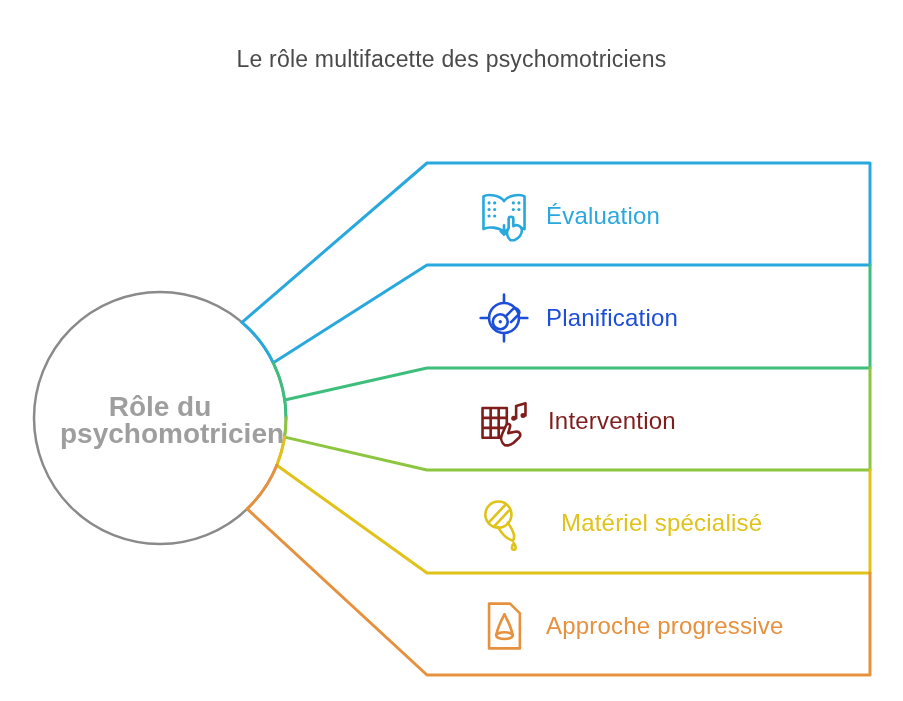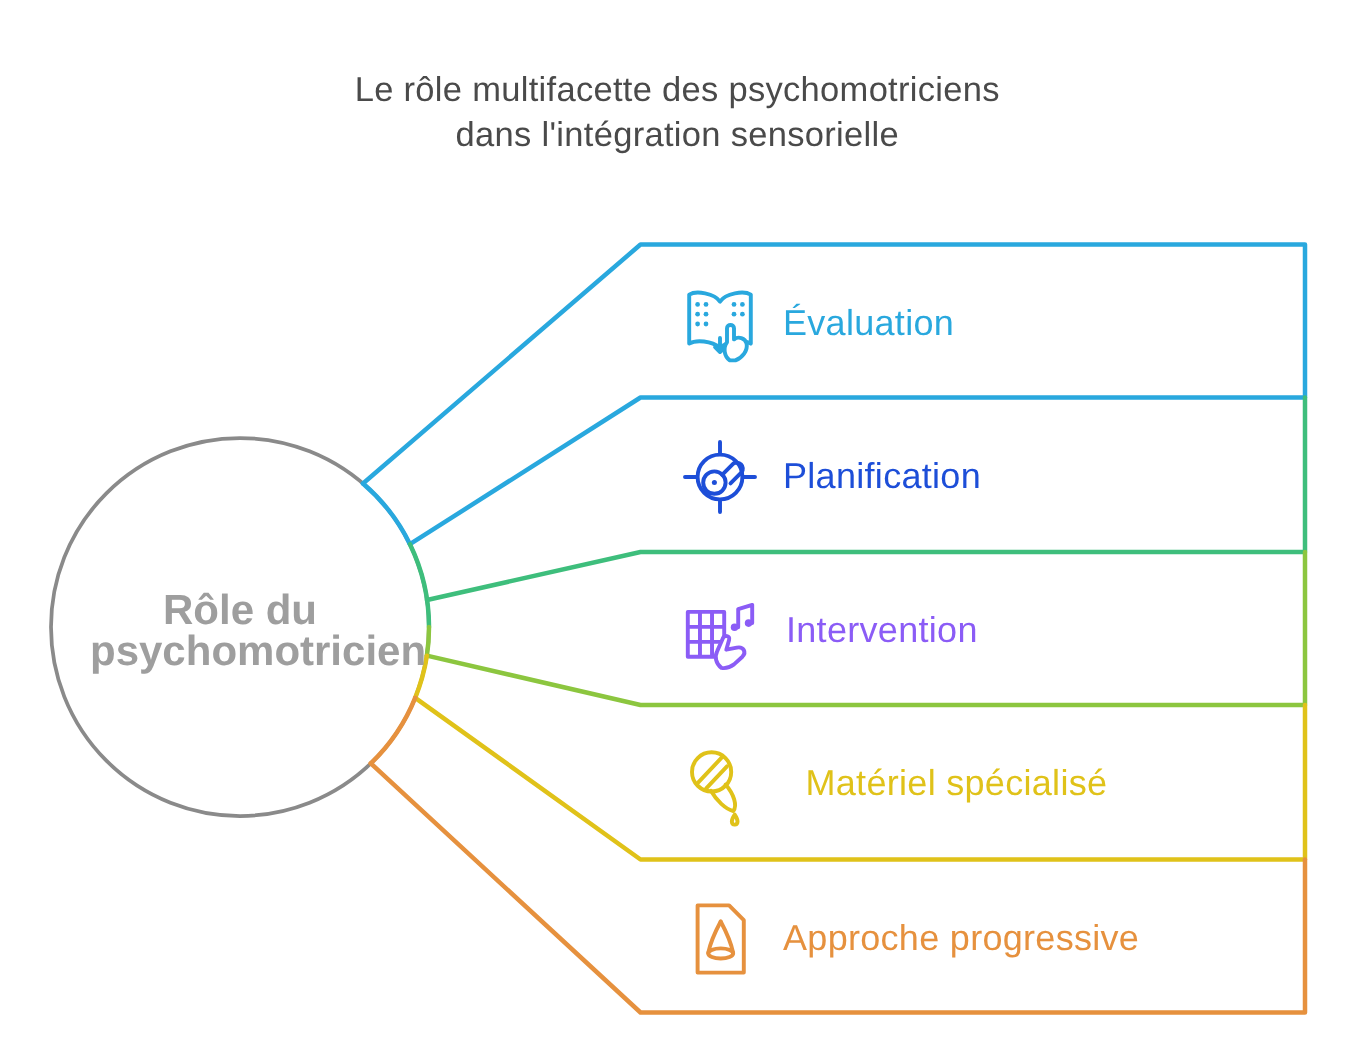--- a/index.html
+++ b/index.html
@@ -13,40 +13,39 @@
     position:absolute;top:44px;left:0;width:903px;
     text-align:center;font-size:23px;line-height:30px;
     letter-spacing:0.2px;
   }
   .connector-svg{position:absolute;top:0;left:0;}
   .center-label{
     position:absolute;left:60px;top:393px;width:200px;
     text-align:center;font-weight:bold;font-size:28px;line-height:27px;
   }
   .branch-row{
-    position:absolute;left:452px;width:420px;height:105px;
+    position:absolute;left:476px;width:420px;height:105px;
     display:flex;align-items:center;gap:14px;
   }
   .branch-row .icon{width:56px;height:56px;flex:0 0 56px;}
   .branch-label{
     font-size:24px;letter-spacing:0.2px;white-space:nowrap;
   }
   svg .ln{fill:none;stroke:currentColor;stroke-width:3;stroke-linecap:round;stroke-linejoin:round;}
   svg .ic{fill:none;stroke:currentColor;stroke-width:2.8;stroke-linecap:round;stroke-linejoin:round;}
   svg .ic-fill{fill:currentColor;stroke:none;}
   svg .ic-white{fill:#ffffff;stroke:currentColor;stroke-width:2.8;stroke-linecap:round;stroke-linejoin:round;}
 </style>
 </head>
 <body style="background: rgb(255, 255, 255);">
 
 <div class="stage">
 
   <div class="title" style="color: rgb(74, 74, 74);">
     <div>Le rôle multifacette des psychomotriciens</div>
-    <div>dans l'intégration sensorielle</div>
   </div>
 
   <svg class="connector-svg" width="903" height="701" viewBox="0 0 903 701">
 
     <circle cx="160" cy="418" r="126" fill="#ffffff" stroke-width="2.5" fill-rule="evenodd" style="stroke: rgb(138, 138, 138);"></circle>
 
     <g style="color: rgb(41, 168, 222);">
       <path class="ln" d="M242 322.3 L427 163 L870 163 L870 265 L427 265 L273.3 362.8"></path>
       <path class="ln" d="M242 322.3 A126 126 0 0 1 273.3 362.8"></path>
     </g>
@@ -97,21 +96,21 @@
     <svg class="icon" viewBox="0 0 60 60">
       <circle class="ic" cx="30" cy="30" r="16"></circle>
       <path class="ic" d="M30 5 V13 M30 47 V55 M5 30 H13 M47 30 H55"></path>
       <circle class="ic" cx="26" cy="34" r="8"></circle>
       <circle class="ic-fill" cx="26" cy="34" r="1.8"></circle>
       <path class="ic" d="M31.5 28.5 L39.5 20.5 A4.3 4.3 0 0 1 45.5 26.5 L37.5 34.5"></path>
     </svg>
     <span class="branch-label">Planification</span>
   </div>
 
-  <div class="branch-row" style="top: 368px; color: #8b5cf6; gap: 16px;">
+  <div class="branch-row" style="top: 368px; color: #7f1d1d; gap: 16px;">
     <svg class="icon" viewBox="0 0 60 60">
       <path class="ic" d="M7 16 H33 V48 H7 Z M7 26.7 H33 M7 37.4 H33 M15.7 16 V48 M24.3 16 V48" stroke-width="2.5"></path>
       <path class="ic" d="M43 27 V14 L53 11 V24" stroke-width="2.5"></path>
       <circle class="ic-fill" cx="40.4" cy="27" r="2.7"></circle>
       <circle class="ic-fill" cx="50.4" cy="24" r="2.7"></circle>
       <path class="ic-white" d="M31 56 C27 53 26 48 28 44 L32 35 C33 32 37.5 33 36.5 36 L34.5 43 L42 41.5 C47 40.5 49 45 46 48 L40 53.5 C37 55.8 34 56.5 31 56 Z"></path>
     </svg>
     <span class="branch-label">Intervention</span>
   </div>
 

